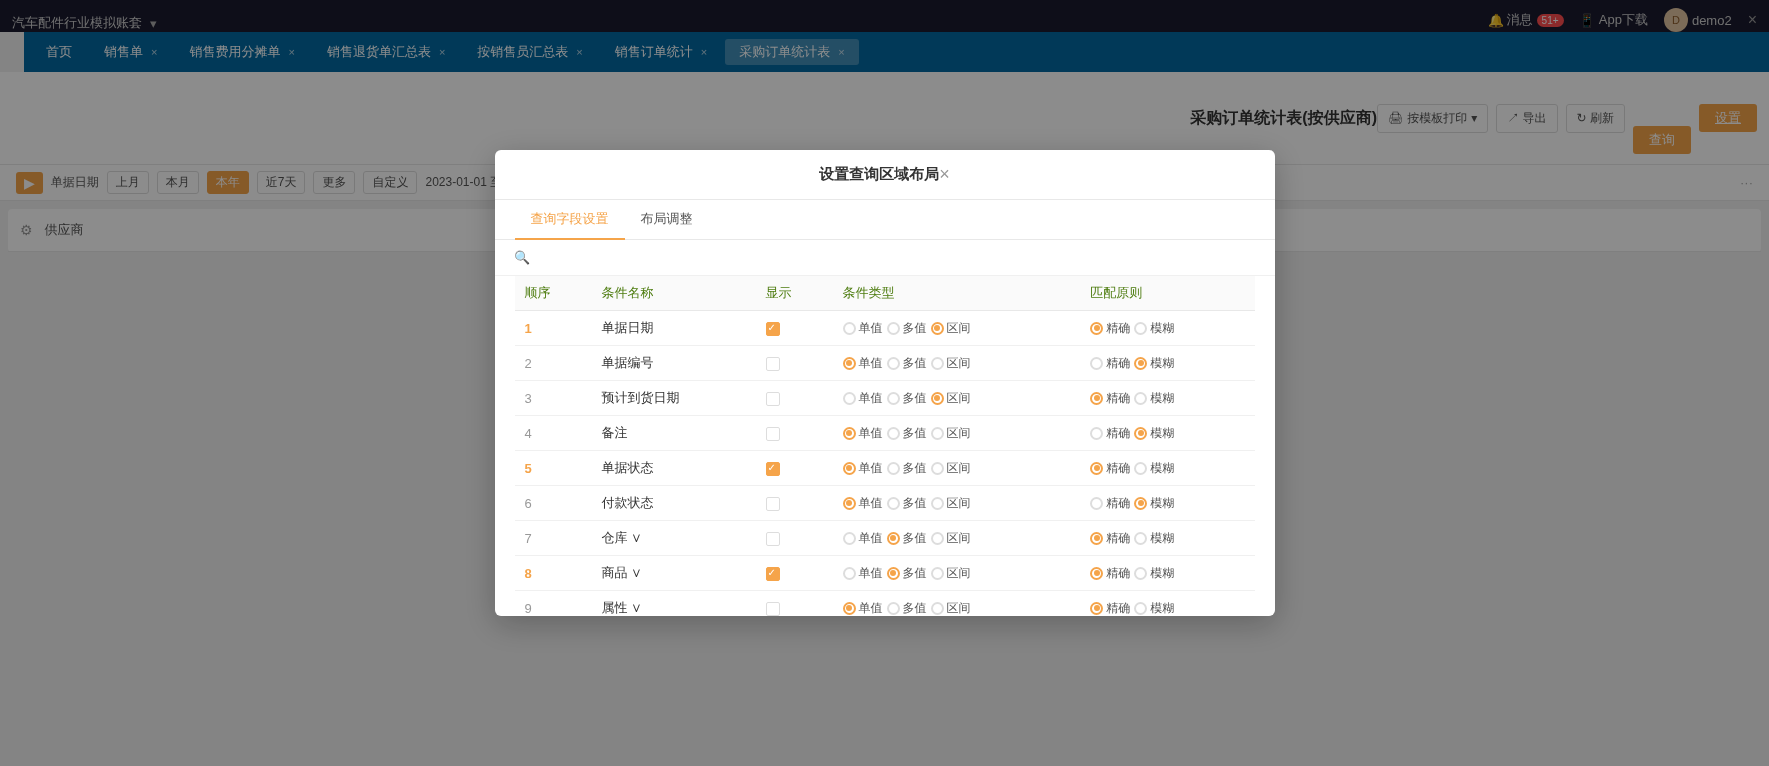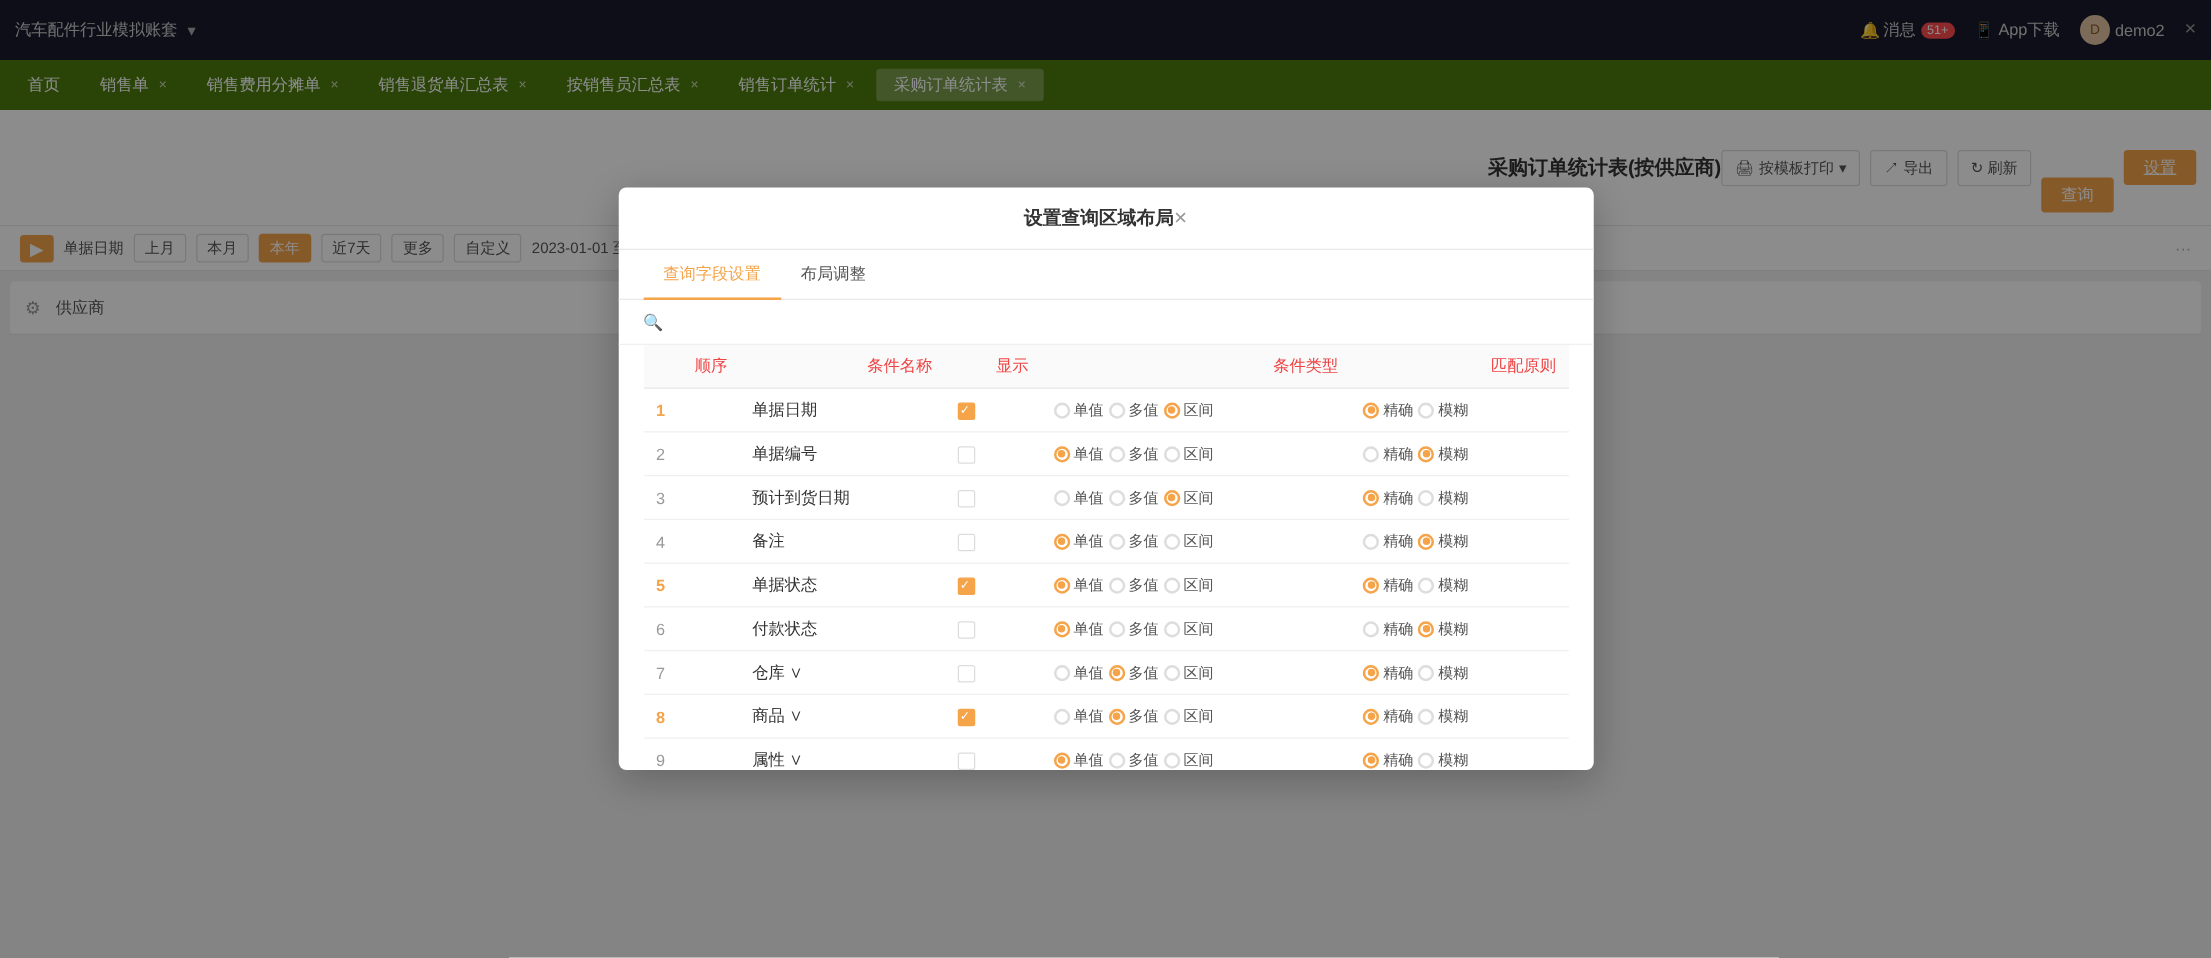--- a/index.html
+++ b/index.html
@@ -1,43 +1,44 @@
 <!DOCTYPE html>
 <html><head>
   <meta charset="utf-8">
   <style>
     * { box-sizing: border-box; margin: 0; padding: 0; }
     body { font-family: 'Microsoft YaHei', Arial, sans-serif; font-size: 13px; background: #f0f0f0; }
 
     
     .top-bar {
       background: #1a1a2e;
-      height: 48px;
-      display: flex;
-      align-items: center;
+      height: 32px;
+      display: flex;
+      align-items: flex-end;
       justify-content: space-between;
       padding: 0 12px;
       color: #ccc;
     }
     .top-bar-left { display: flex; align-items: center; gap: 8px; font-size: 13px; }
     .top-bar-right { display: flex; align-items: center; gap: 16px; font-size: 13px; }
     .top-bar-right .badge {
       background: #ff4d4f; color: white; border-radius: 10px;
       font-size: 10px; padding: 1px 5px; margin-left: 2px;
     }
     .close-x { color: #999; cursor: pointer; font-size: 16px; }
 
     
     .nav-tabs {
-      background: #4d7c0f;
+      background: #0369a1;
       height: 40px;
       display: flex;
       align-items: center;
       padding: 0 8px;
       gap: 4px;
+      margin-left: 24px;
     }
     .nav-tab {
       padding: 4px 14px;
       color: white;
       font-size: 13px;
       cursor: pointer;
       border-radius: 3px;
       display: flex; align-items: center; gap: 4px;
     }
     .nav-tab.active { background: rgba(255,255,255,0.25); }
@@ -155,23 +156,23 @@
     .data-table {
       width: 100%;
       border-collapse: collapse;
       overflow: hidden;
     }
     .data-table thead tr {
       background: #fafafa;
     }
     .data-table th {
       padding: 8px 10px;
-      text-align: right;
+      text-align: left;
       font-size: 13px;
-      color: #ef4444;
+      color: #4d7c0f;
       font-weight: normal;
       border-bottom: 1px solid #e8e8e8;
     }
     .data-table td {
       padding: 8px 10px;
       font-size: 13px;
       color: #333;
       border-bottom: 1px solid #f0f0f0;
     }
     .order-num { color: #f5a44a; font-weight: bold; }

